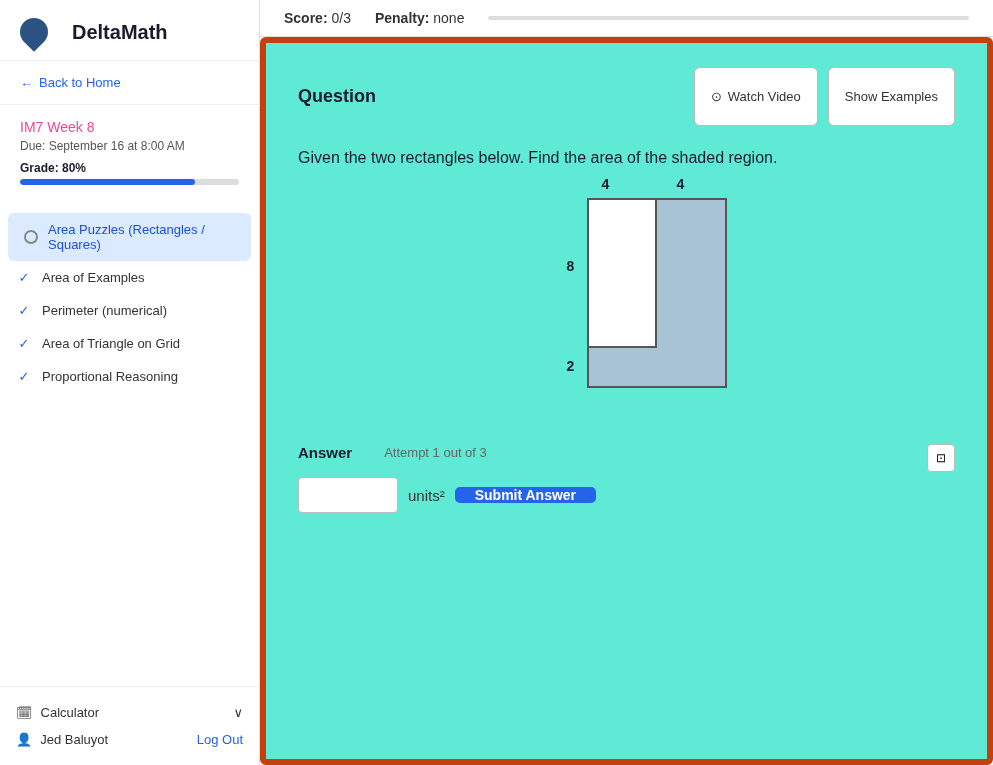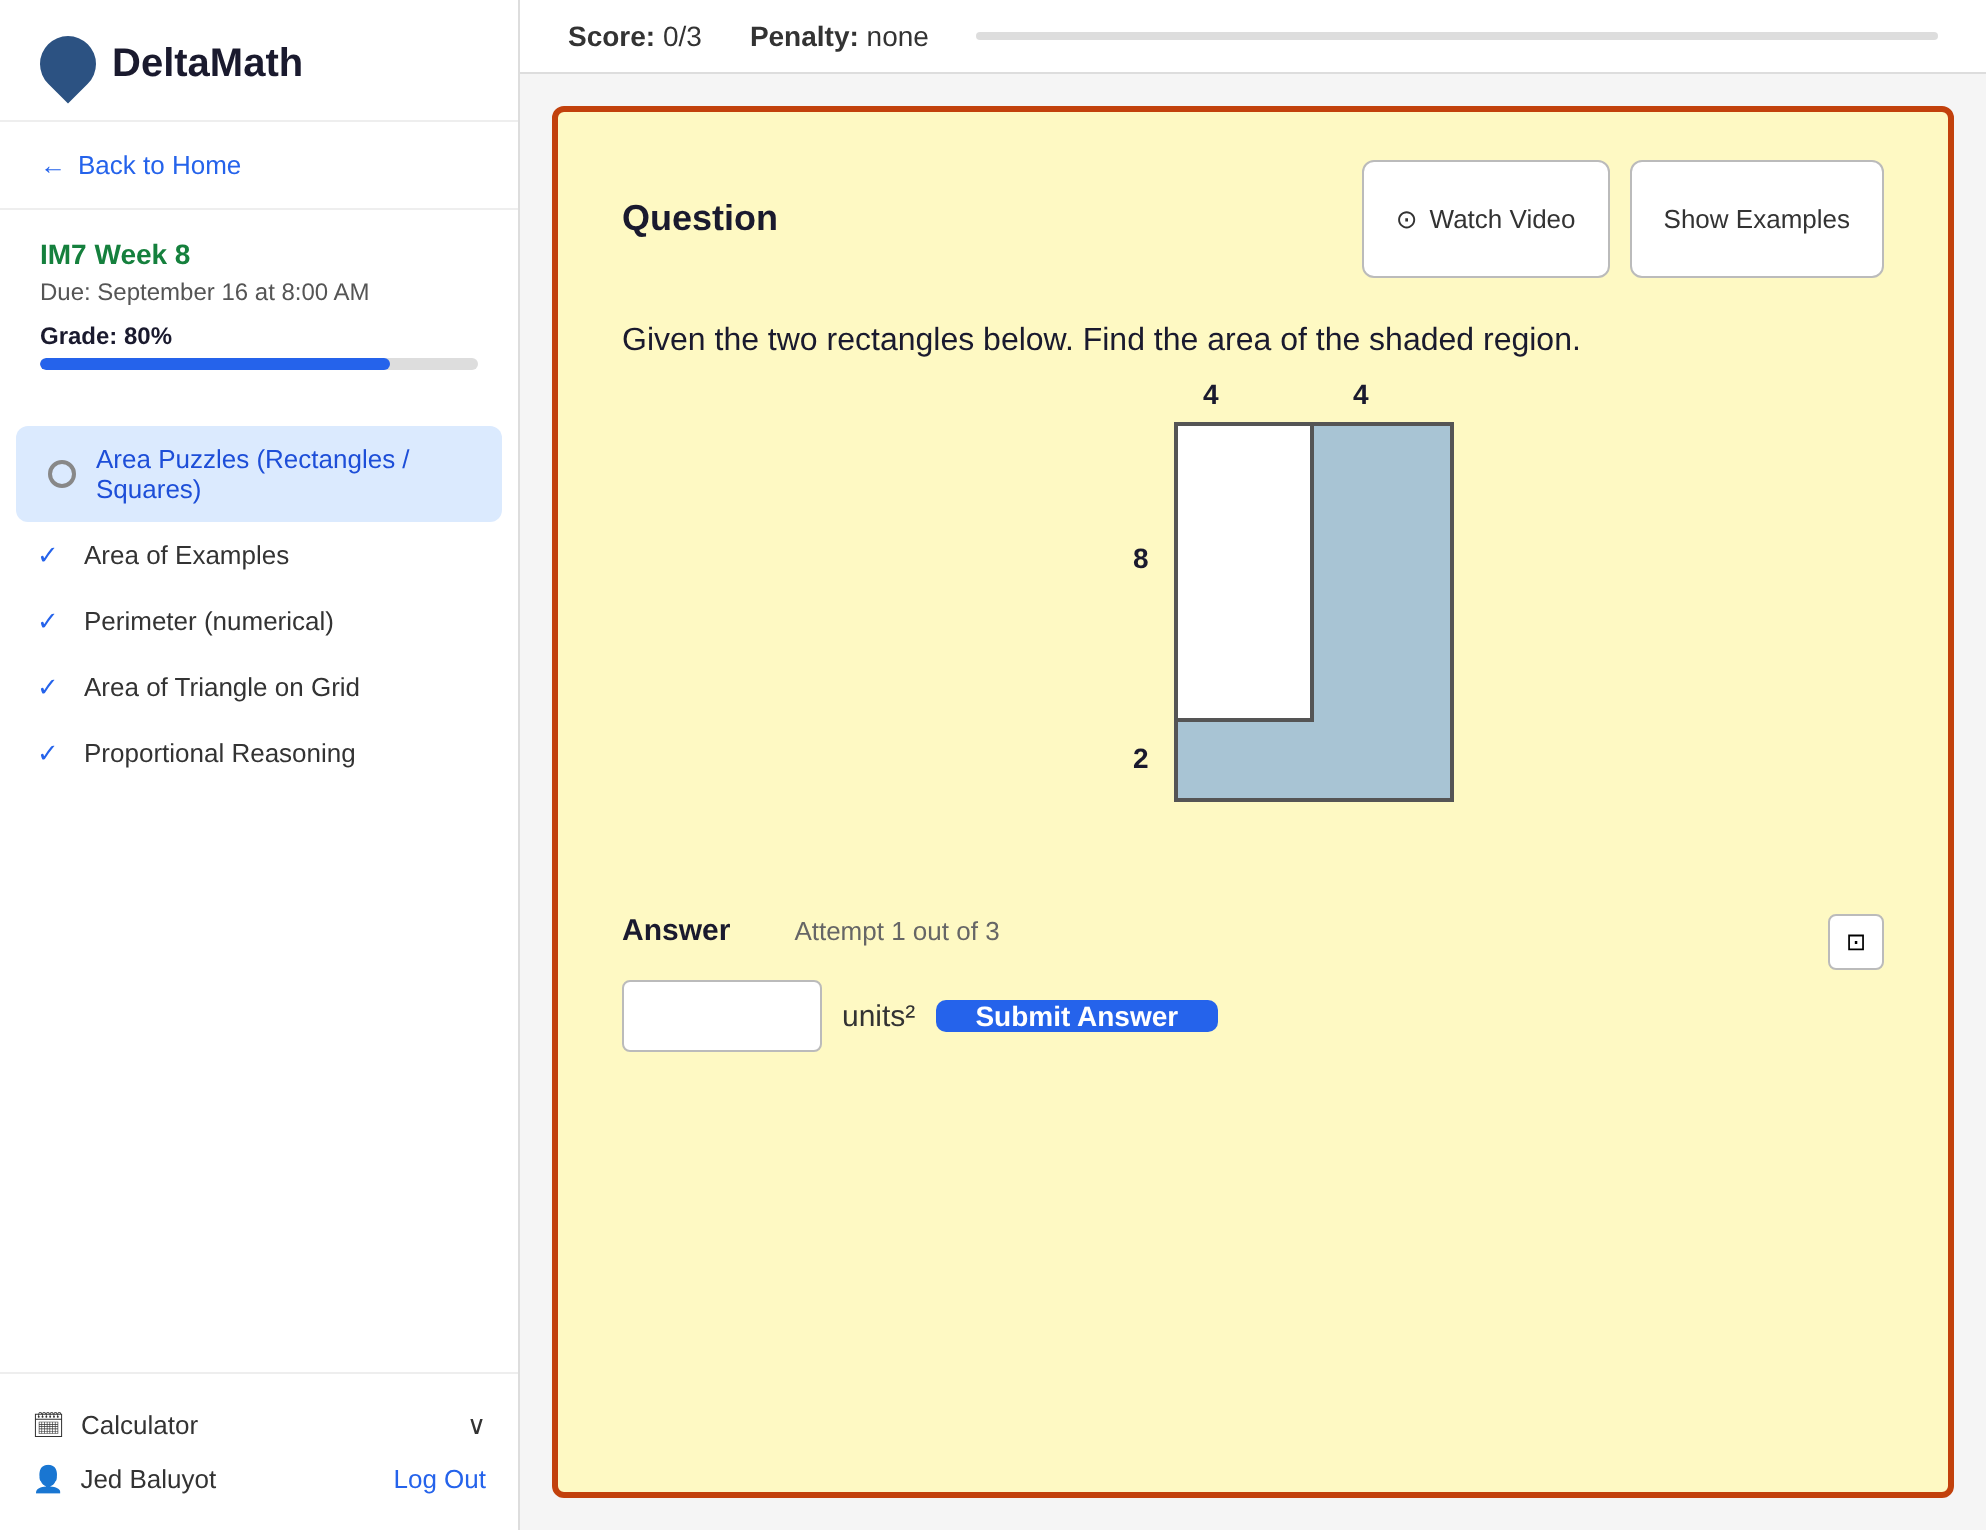--- a/index.html
+++ b/index.html
@@ -12,21 +12,21 @@
       background: #fff;
       border-right: 1px solid #ddd;
       display: flex;
       flex-direction: column;
       height: 765px;
     }
     .sidebar-logo {
       padding: 18px 20px 14px 20px;
       display: flex;
       align-items: center;
-      gap: 8px;
+      gap: 24px;
       border-bottom: 1px solid #eee;
     }
     .logo-icon {
       width: 28px; height: 28px;
       background: #2c5282;
       border-radius: 50% 50% 50% 0;
       transform: rotate(-45deg);
       flex-shrink: 0;
     }
     .logo-text {
@@ -42,22 +42,22 @@
       display: flex;
       align-items: center;
       gap: 6px;
       border-bottom: 1px solid #eee;
     }
     .assignment-info {
       padding: 14px 20px 8px 20px;
     }
     .assignment-title {
       font-size: 14px;
-      font-weight: bold;
-      color: #15803d;
+      font-weight: normal;
+      color: #ec4899;
       margin-bottom: 4px;
     }
     .assignment-due {
       font-size: 12px;
       color: #555;
       margin-bottom: 8px;
     }
     .grade-label {
       font-size: 12px;
       color: #1a1a2e;
@@ -161,24 +161,23 @@
       color: #333;
     }
     .progress-bar-bg {
       flex: 1;
       height: 4px;
       background: #ddd;
       border-radius: 2px;
     }
     .content-area {
       flex: 1;
-      background: #fef9c3;
-      margin: 16px;
+      background: #5eead4;
       border-radius: 6px;
-      border: 3px solid #c2410c;
+      border: 6px solid #c2410c;
       padding: 24px 32px;
       overflow-y: auto;
     }
     .question-header {
       display: flex;
       align-items: center;
       justify-content: space-between;
       margin-bottom: 20px;
     }
     .question-title {

